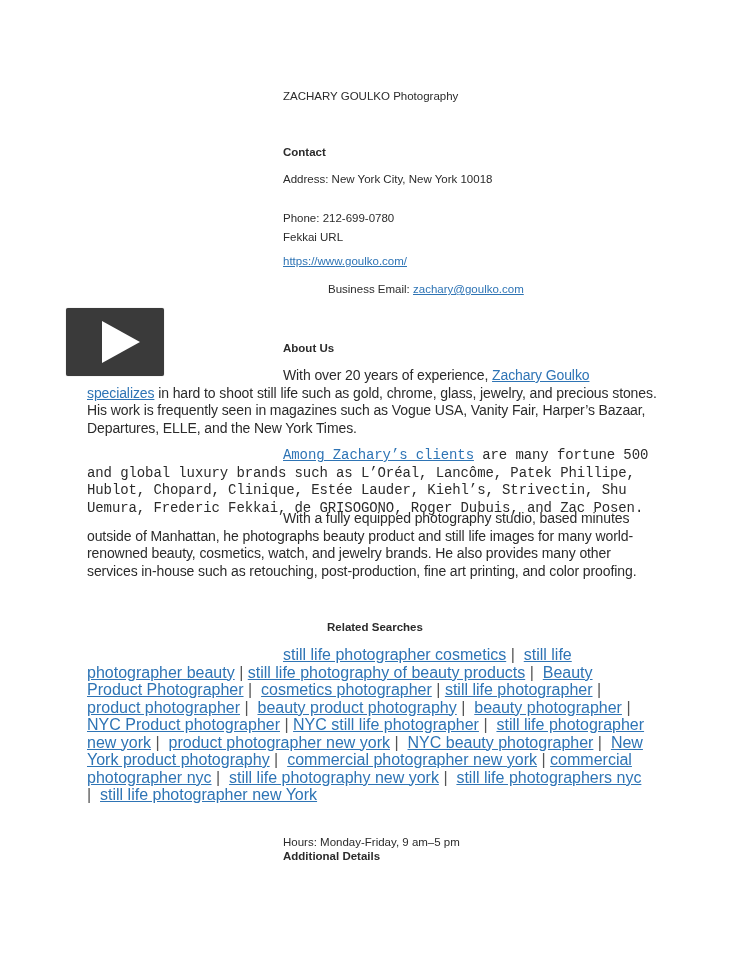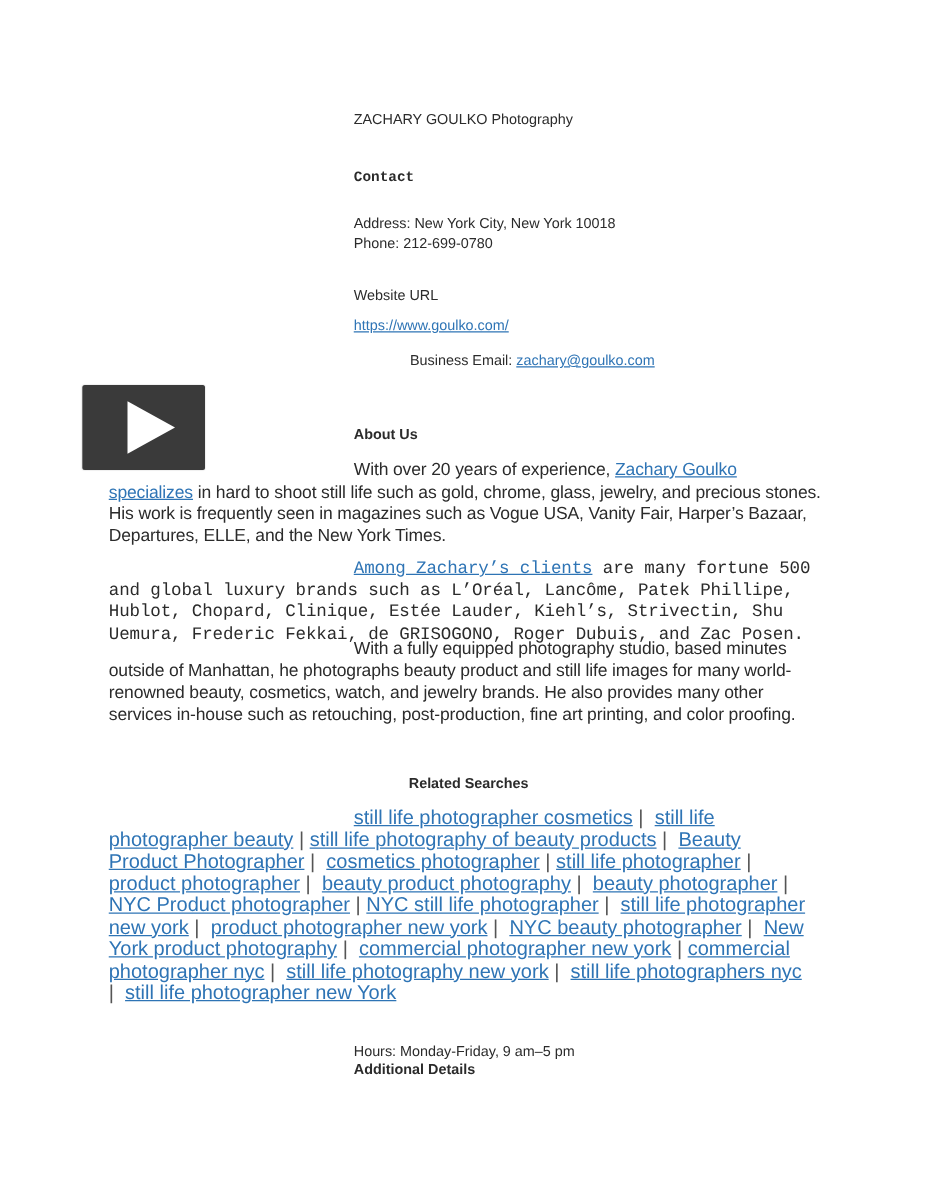--- a/index.html
+++ b/index.html
@@ -56,24 +56,24 @@
     }
     .related .item { white-space: normal; }
   </style>
 </head>
 <body>
 
 <div>
 
   <div class="line" style="top:90px;">ZACHARY  GOULKO Photography</div>
 
-  <div class="line bold" style="top:136px;font-family:Liberation Mono, monospace;">Contact</div>
+  <div class="line bold" style="top:146px;">Contact</div>
   <div class="line" style="top:173px;">Address: New York City, New York 10018</div>
-  <div class="line" style="top:189px;">Phone: 212-699-0780</div>
-  <div class="line" style="top:231px;">Website URL</div>
+  <div class="line" style="top:212px;">Phone: 212-699-0780</div>
+  <div class="line" style="top:231px;">Fekkai URL</div>
   <div class="line" style="top:255px;">
     <a>https://www.goulko.com/</a>
   </div>
   <div class="line" style="top:283px;margin-left:45px;">
     <span>Business Email: </span><a>zachary@goulko.com</a>
   </div>
 
   <div class="play">
     <svg width="98" height="68" viewBox="0 0 98 68">
       <polygon points="36,13 36,55 74,34" fill="#ffffff"></polygon>

